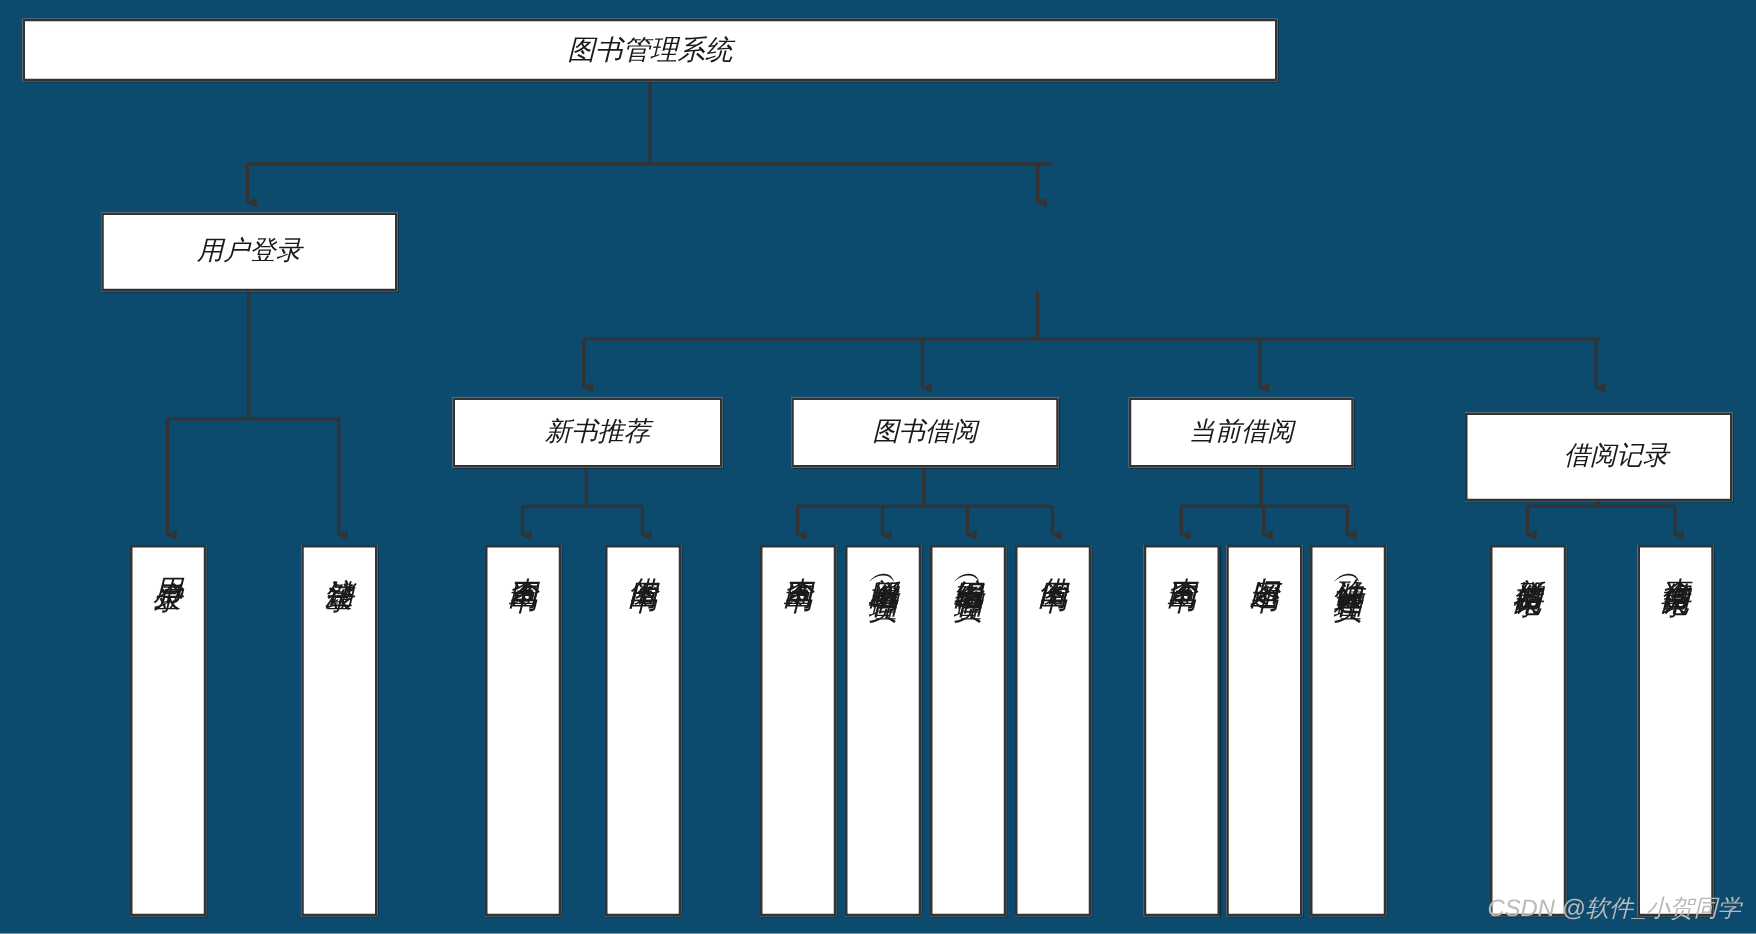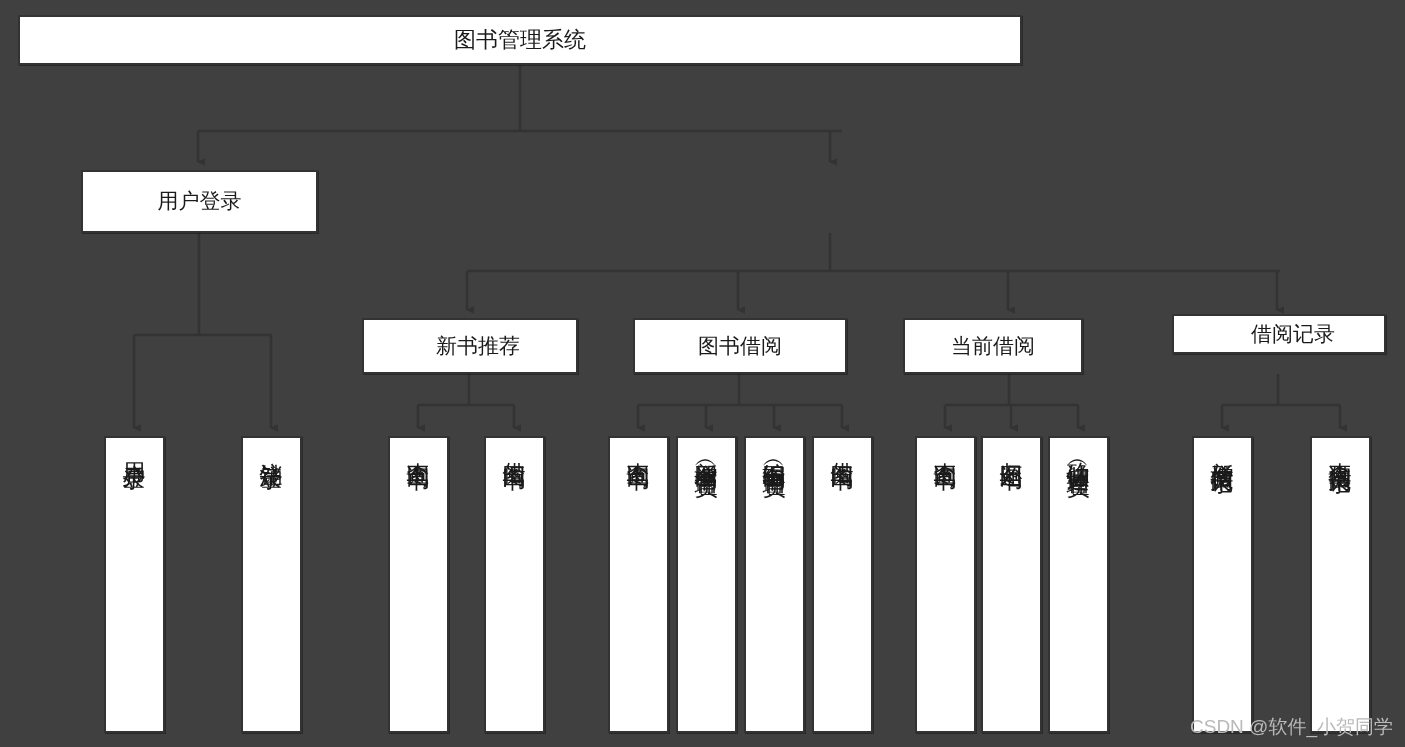--- a/index.html
+++ b/index.html
@@ -7,22 +7,23 @@
     padding: 0;
     background: #ffffff;
   }
   body {
     font-family: "Liberation Sans", "DejaVu Sans", sans-serif;
   }
   #diagram-root {
     position: relative;
     width: 1405px;
     height: 747px;
-    background: #404040;
+    background: #0c4a6e;
     overflow: hidden;
+    font-style: italic;
   }
   svg.edges {
     position: absolute;
     left: 0;
     top: 0;
     width: 1405px;
     height: 747px;
   }
   .node {
     position: absolute;
@@ -132,21 +133,21 @@
 
   <div class="node horizontal" style="left:362px; top:318px; width:216px; height:56px;padding-left:16px;">
     <span class="node-label">新书推荐</span>
   </div>
   <div class="node horizontal" style="left:633px; top:318px; width:214px; height:56px;align-items:center;">
     <span class="node-label">图书借阅</span>
   </div>
   <div class="node horizontal" style="left:903px; top:318px; width:180px; height:56px;">
     <span class="node-label">当前借阅</span>
   </div>
-  <div class="node horizontal" style="left:1172px; top:314px; width:214px; height:40px;padding-left:28px;">
+  <div class="node horizontal" style="left:1172px; top:330px; width:214px; height:71px;padding-left:28px;">
     <span class="node-label">借阅记录</span>
   </div>
 
   <div class="node vertical" style="left:104px; top:436px; width:61px; height:297px;">
     <span class="node-label">用户登录</span>
   </div>
   <div class="node vertical" style="left:241px; top:436px; width:61px; height:297px;">
     <span class="node-label">注销登录</span>
   </div>
 

